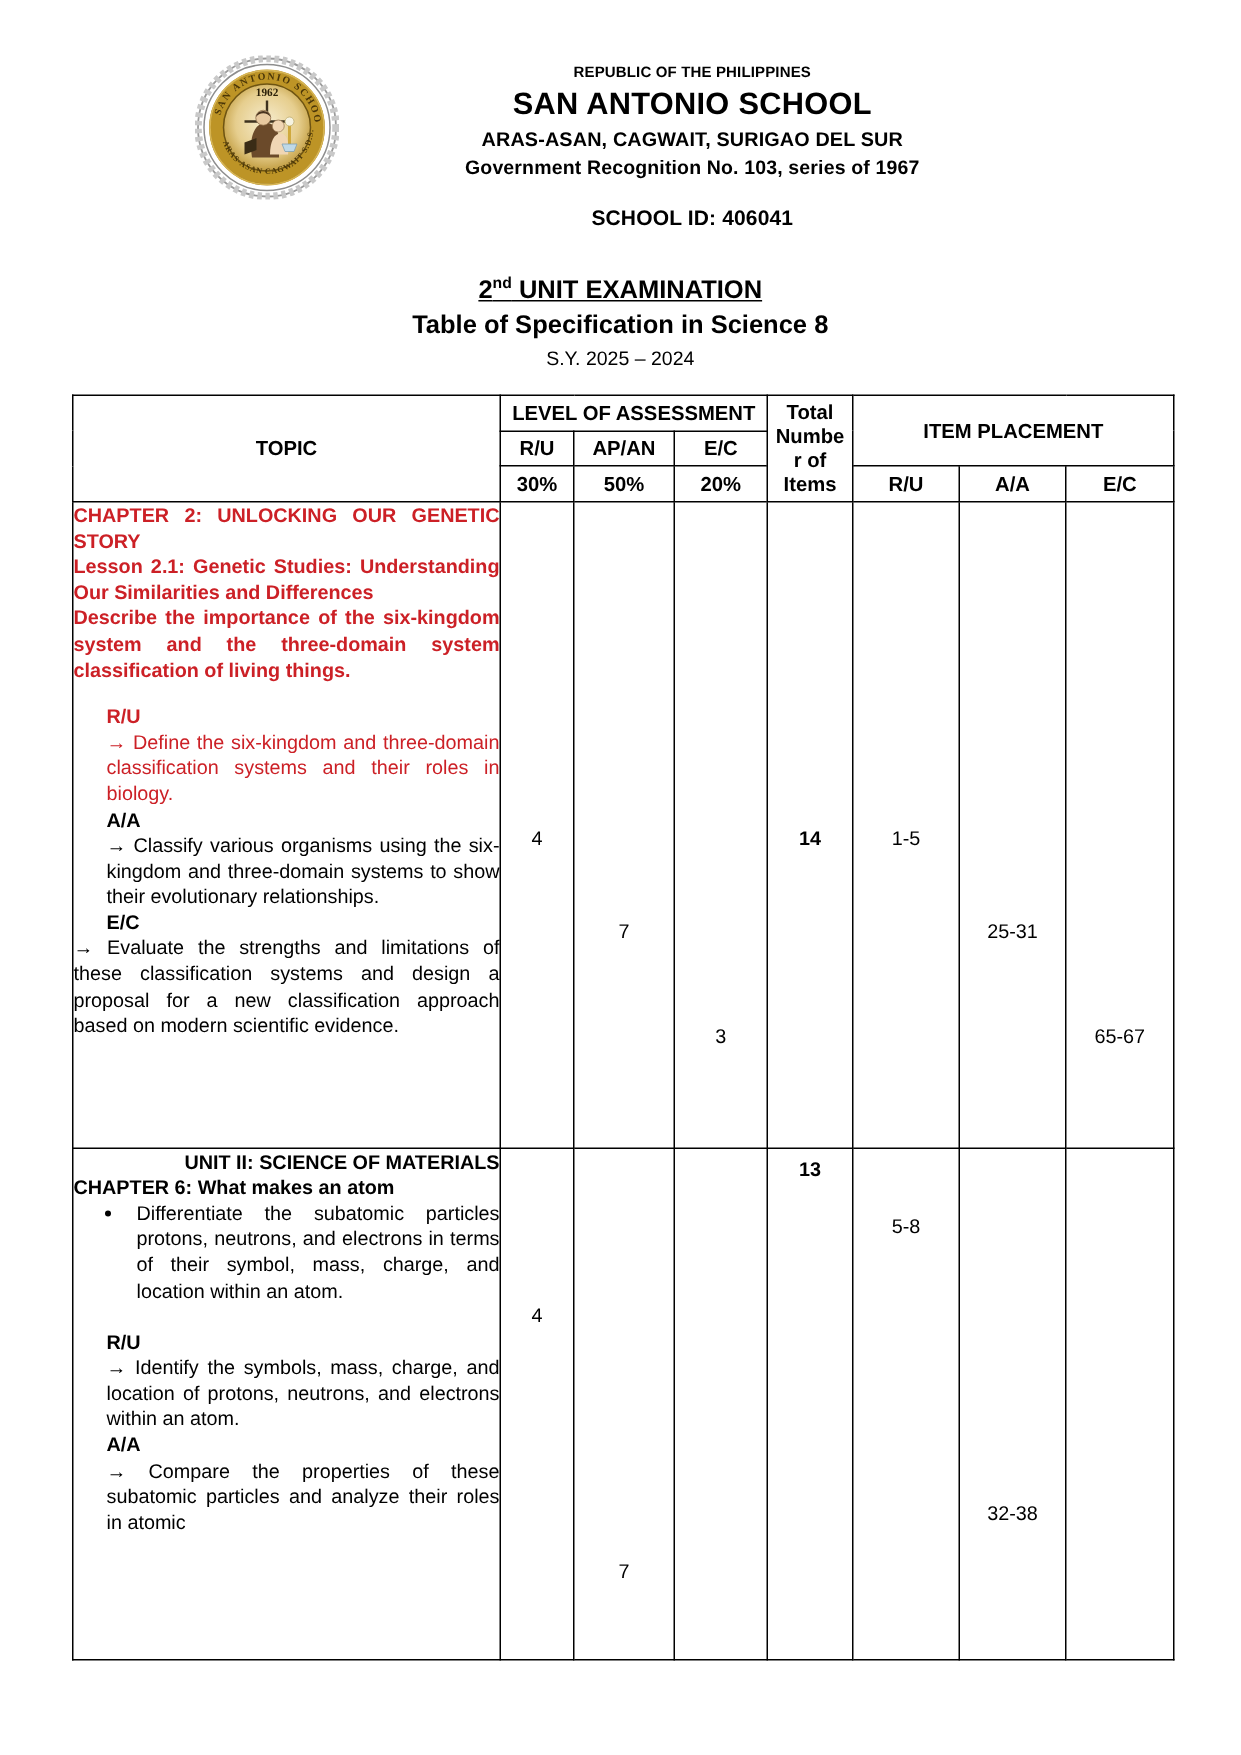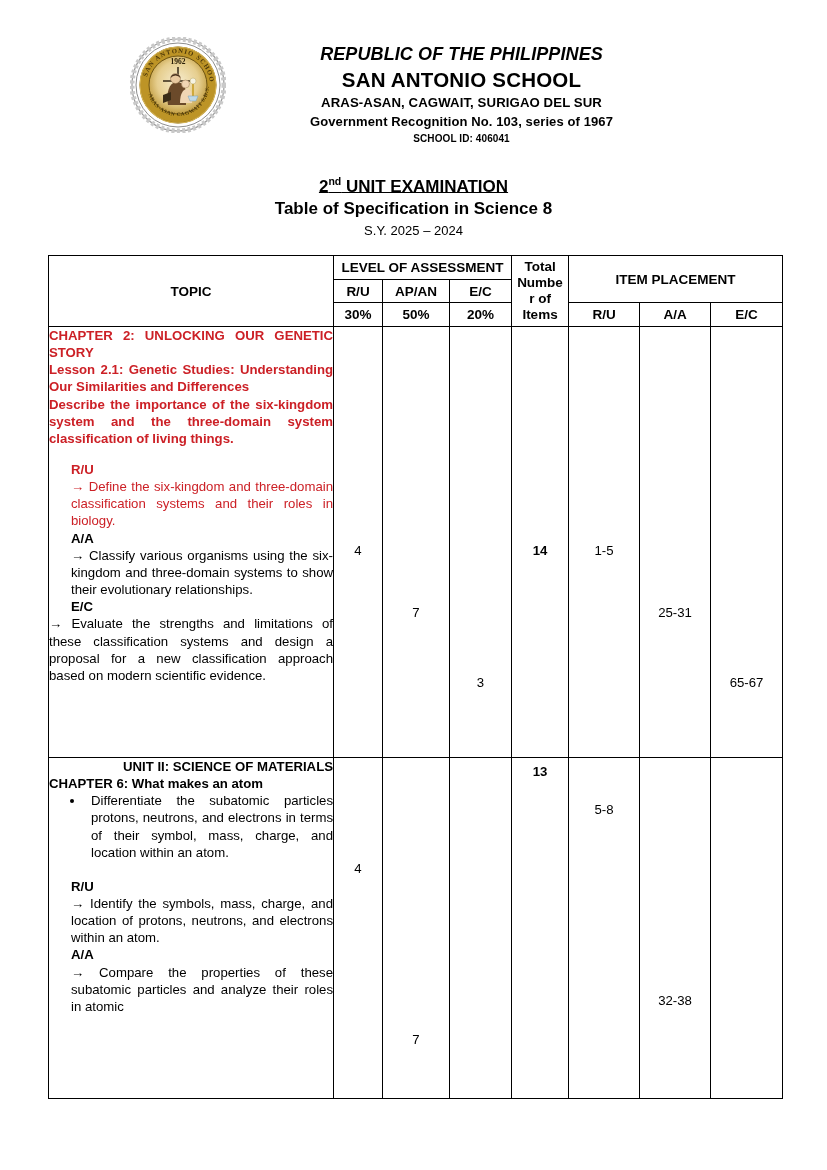--- a/index.html
+++ b/index.html
@@ -36,25 +36,25 @@
     flex: 1 1 auto;
     text-align: center;
     padding-right: 130px;
     padding-top: 10px;
   }
   .hdr-line {
     font-weight: bold;
     letter-spacing: .1px;
     line-height: 1.28;
   }
-  .hdr-republic { font-size: 18px; font-style: italic; }
+  .hdr-republic { font-size: 10px; }
   .hdr-school   { font-size: 20.5px; letter-spacing: .2px; margin-top: 1px; }
   .hdr-address  { font-size: 13.2px; margin-top: 2px; }
   .hdr-recog    { font-size: 13px; margin-top: 2px; }
-  .hdr-id       { font-size: 10px; margin-top: 2px; text-align: center; }
+  .hdr-id       { font-size: 14px; margin-top: 16px; text-align: center; }
 
   
   .exam-title-block {
     text-align: center;
     margin-top: 29px;
   }
   .exam-line1 {
     font-size: 17px;
     font-weight: bold;
     text-decoration: underline;

